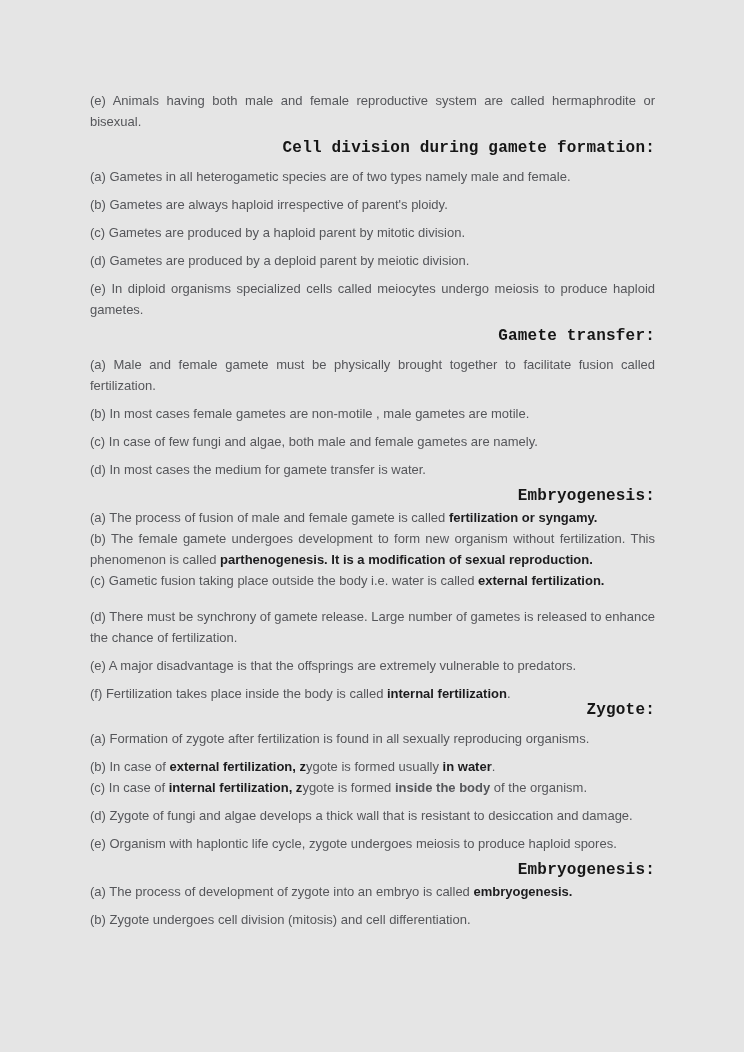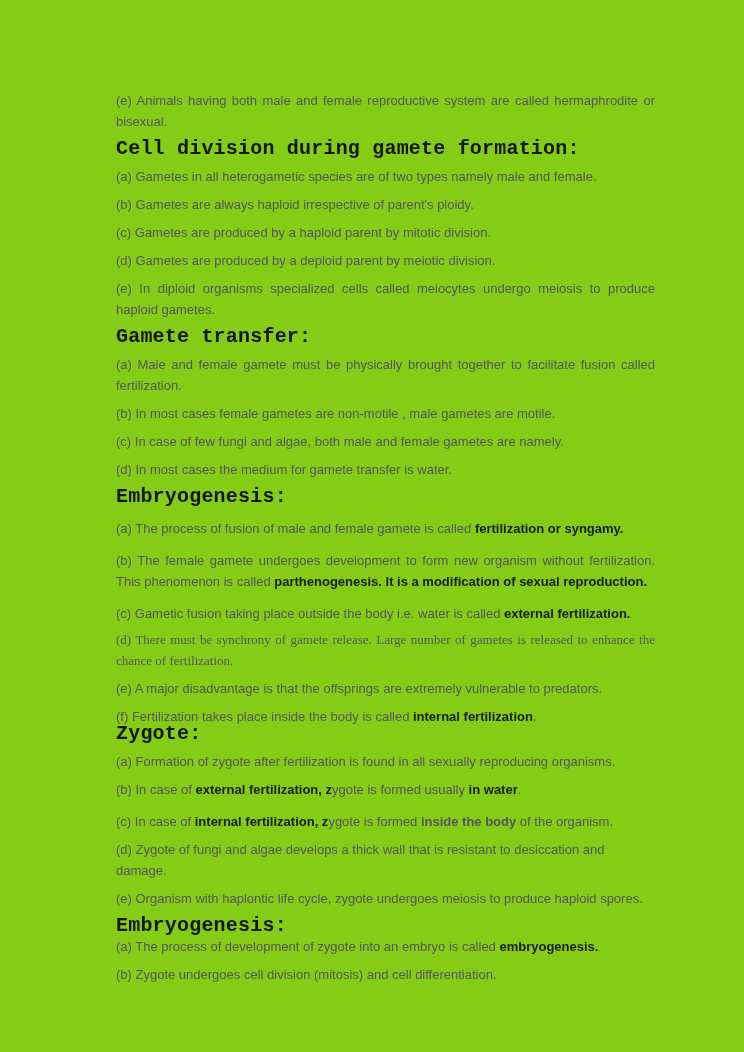--- a/index.html
+++ b/index.html
@@ -1,42 +1,43 @@
 <!DOCTYPE html>
 <html><head>
 <meta charset="utf-8">
 <style>
   html, body { margin: 0; padding: 0; background: #ffffff; }
   body { width: 744px; height: 1052px; overflow: hidden; }
   .page {
     box-sizing: border-box;
     width: 744px; height: 1052px;
-    padding: 90px 89px 0 116px;
-    background: #84cc16;
+    padding: 90px 89px 0 90px;
+    background: #e5e5e5;
     font-family: "Liberation Sans", "DejaVu Sans", sans-serif;
   }
   .para {
     margin: 7px 0 0 0;
     font-size: 13px;
     line-height: 21px;
     color: #55565a;
   }
   .first { margin-top: 0; }
   .just { text-align: justify; }
-  .tight { margin-top: 11px; }
-  .mt5 { margin-top: 5px; font-family: Liberation Serif, serif; }
+  .tight { margin-top: 0; }
+  .mt5 { margin-top: 15px; }
   .mt4 { margin-top: 0; }
   .heading {
     margin: 6px 0 0 0;
     font-family: "Liberation Mono", "DejaVu Sans Mono", monospace;
     font-weight: bold;
-    font-size: 20px;
+    font-size: 16px;
     line-height: 21px;
     letter-spacing: 0.2px;
     color: #161616;
+    text-align: right;
   }
   .heading.pull { margin-top: -4px; }
   .b { font-weight: bold; color: #1c1c1e; }
   .bg { font-weight: bold; color: #55565a; }
 </style>
 </head>
 <body>
 
 <div class="page">
 

